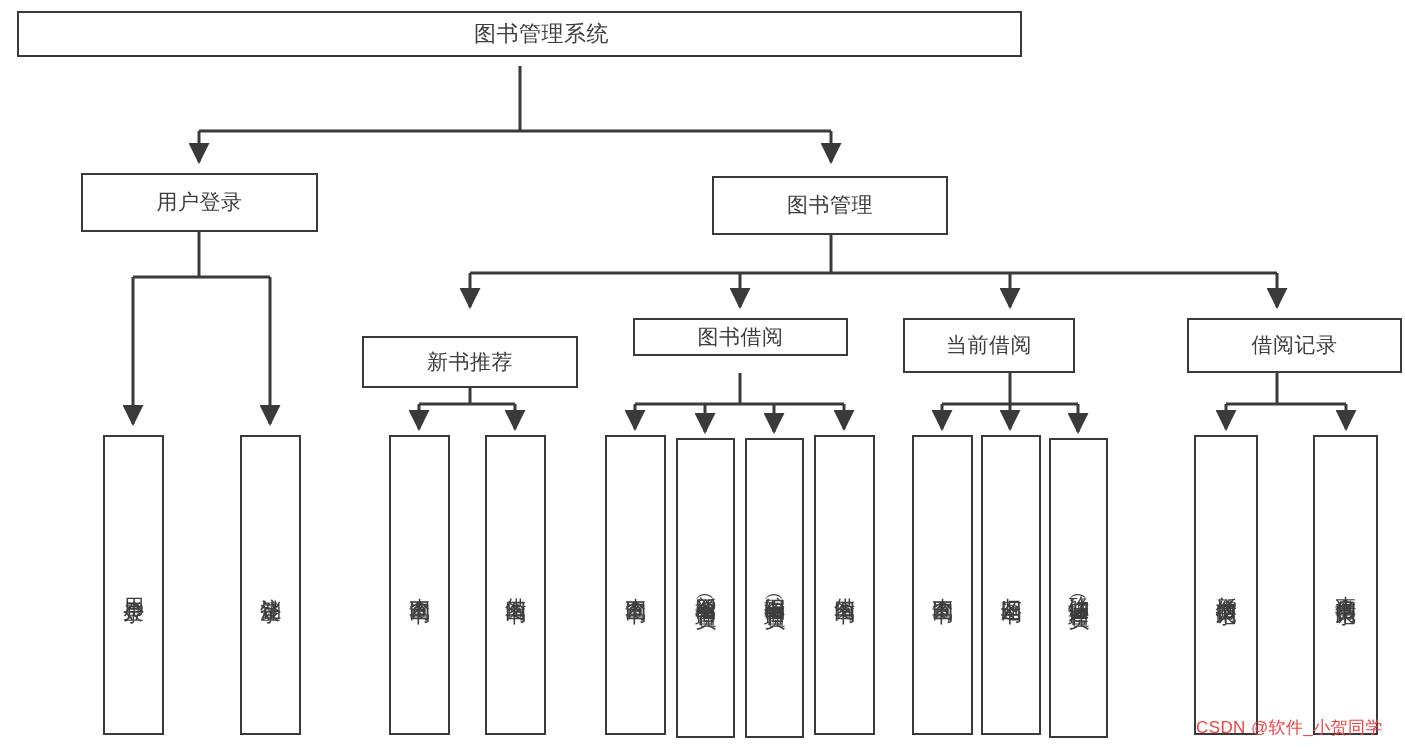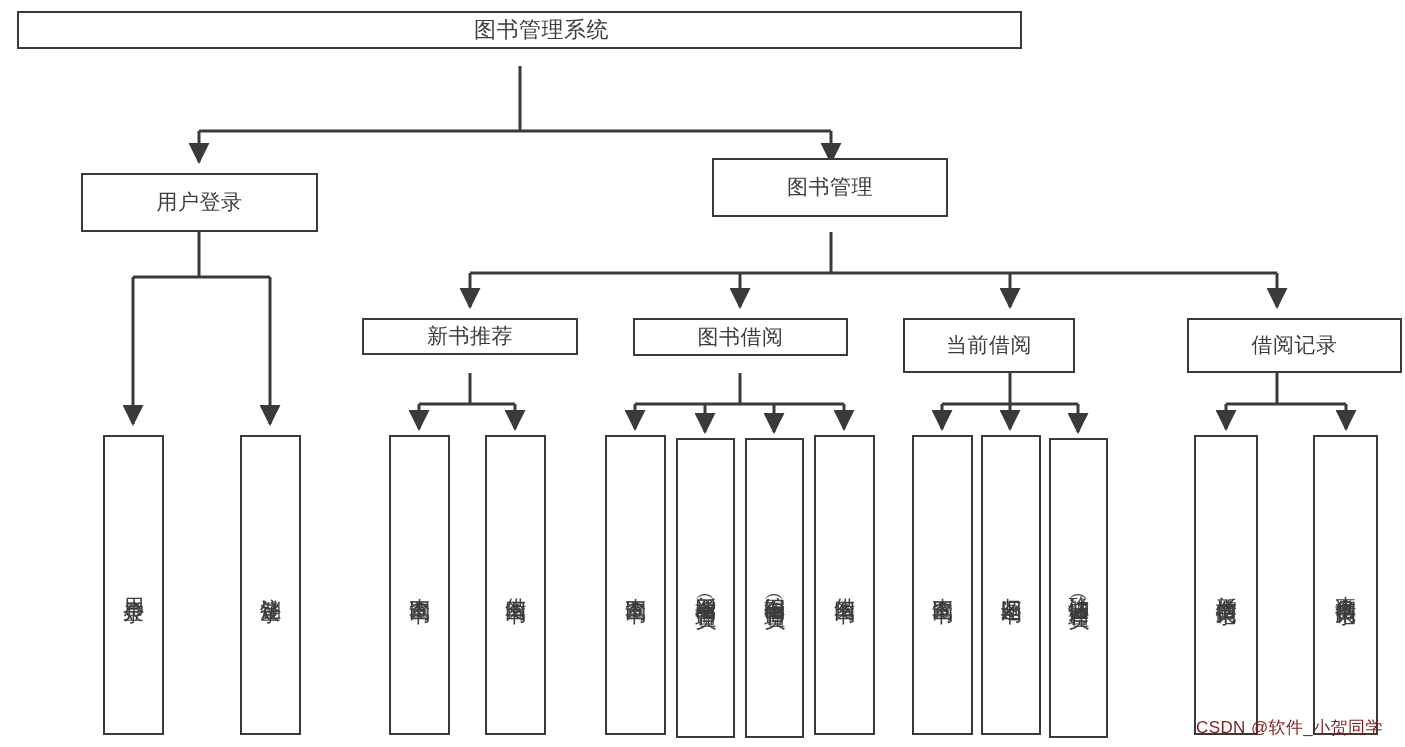--- a/index.html
+++ b/index.html
@@ -59,21 +59,21 @@
   .node.v .lbl {
     writing-mode: vertical-rl;
     text-orientation: upright;
     font-size: 21px;
     line-height: 1.25;
     letter-spacing: 2px;
     max-height: 100%;
   }
   .watermark {
     position: absolute;
-    color: #7f1d1d;
+    color: #ef4444;
     font-size: 17px;
     white-space: nowrap;
     z-index: 5;
     letter-spacing: 0.4px;
   }
 </style>
 </head>
 <body>
 
 <div id="canvas">
@@ -121,33 +121,33 @@
       <path d="M 1010 404 L 1010 429" marker-end="url(#arrow)"></path>
       <path d="M 1078 404 L 1078 432" marker-end="url(#arrow)"></path>
 
       <path d="M 1277 373 L 1277 404"></path>
       <path d="M 1226 404 L 1346 404"></path>
       <path d="M 1226 404 L 1226 429" marker-end="url(#arrow)"></path>
       <path d="M 1346 404 L 1346 429" marker-end="url(#arrow)"></path>
     </g>
   </svg>
 
-  <div class="node h root" style="left:17px; top:11px; width:1005px; height:38px;padding-left:44px;">
+  <div class="node h root" style="left:17px; top:11px; width:1005px; height:46px;padding-left:44px;">
     <span class="lbl">图书管理系统</span>
   </div>
 
   <div class="node h" style="left:81px; top:173px; width:237px; height:59px;">
     <span class="lbl">用户登录</span>
   </div>
 
-  <div class="node h" style="left:712px; top:158px; width:236px; height:59px;">
+  <div class="node h" style="left:712px; top:176px; width:236px; height:59px;">
     <span class="lbl">图书管理</span>
   </div>
 
-  <div class="node h" style="left:362px; top:318px; width:216px; height:37px;">
+  <div class="node h" style="left:362px; top:336px; width:216px; height:52px;">
     <span class="lbl">新书推荐</span>
   </div>
 
   <div class="node h" style="left:633px; top:318px; width:215px; height:38px;">
     <span class="lbl">图书借阅</span>
   </div>
 
   <div class="node h" style="left:903px; top:318px; width:172px; height:55px;">
     <span class="lbl">当前借阅</span>
   </div>

